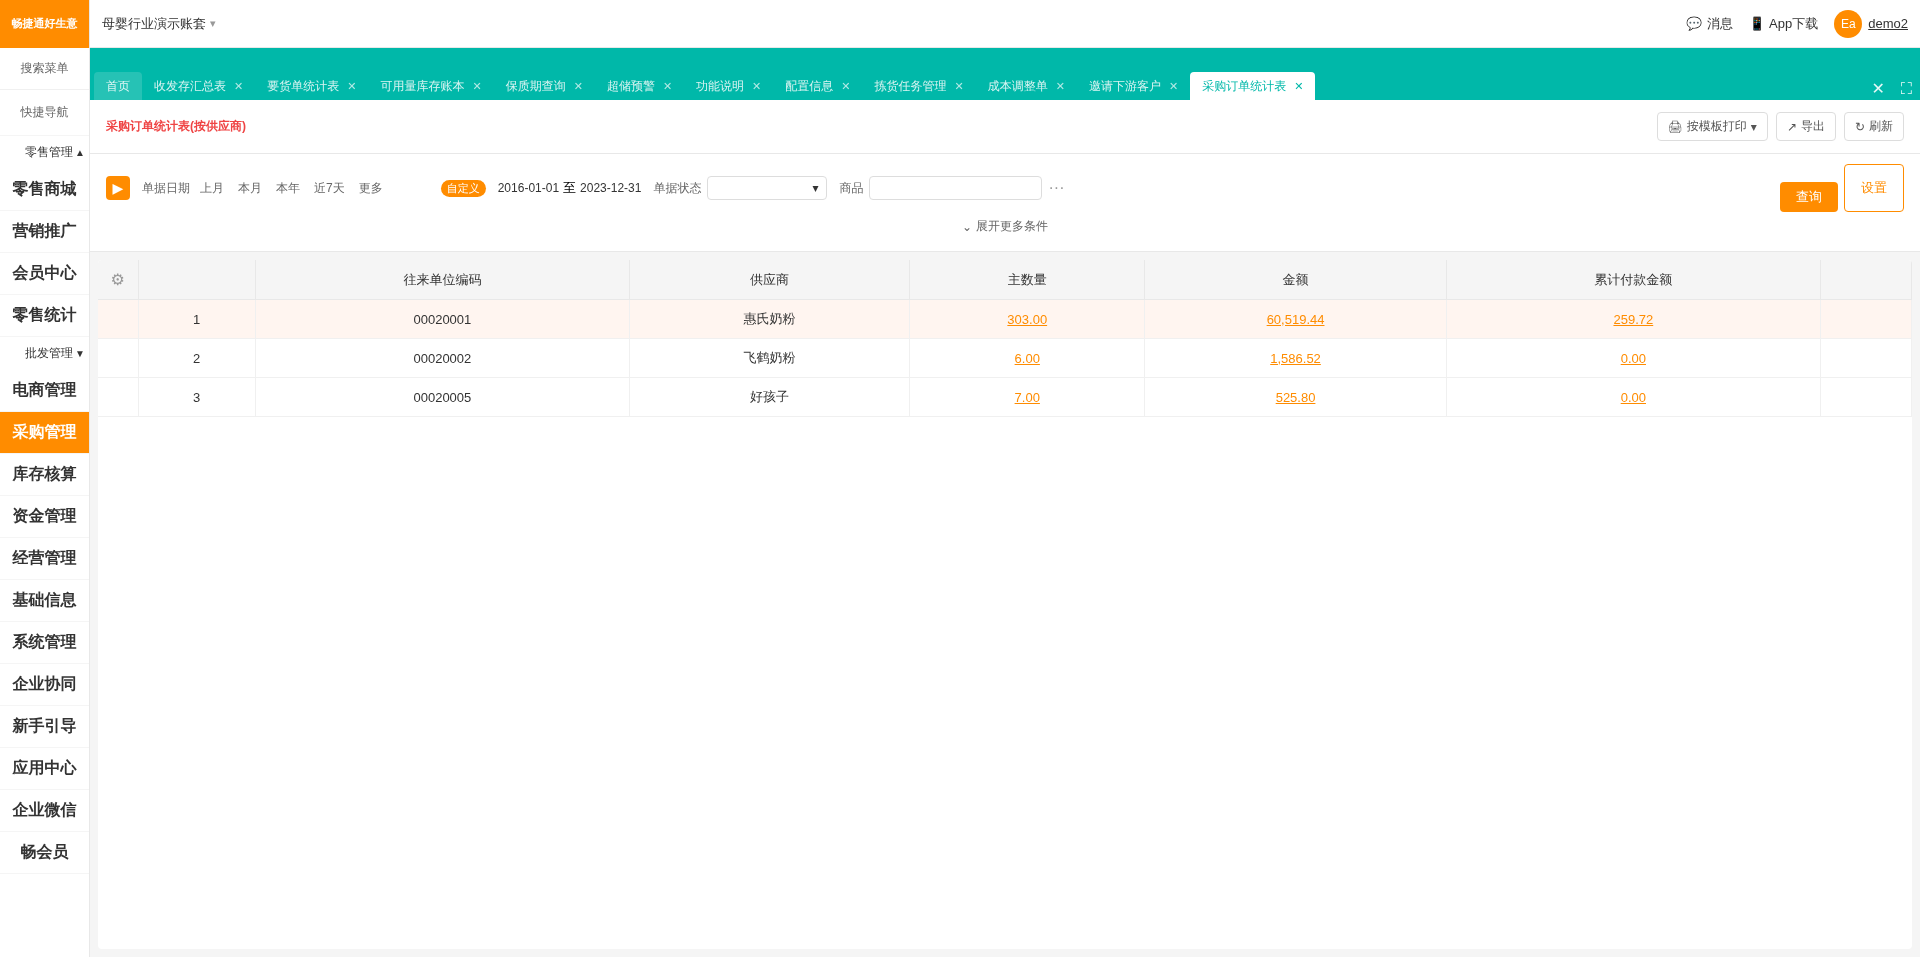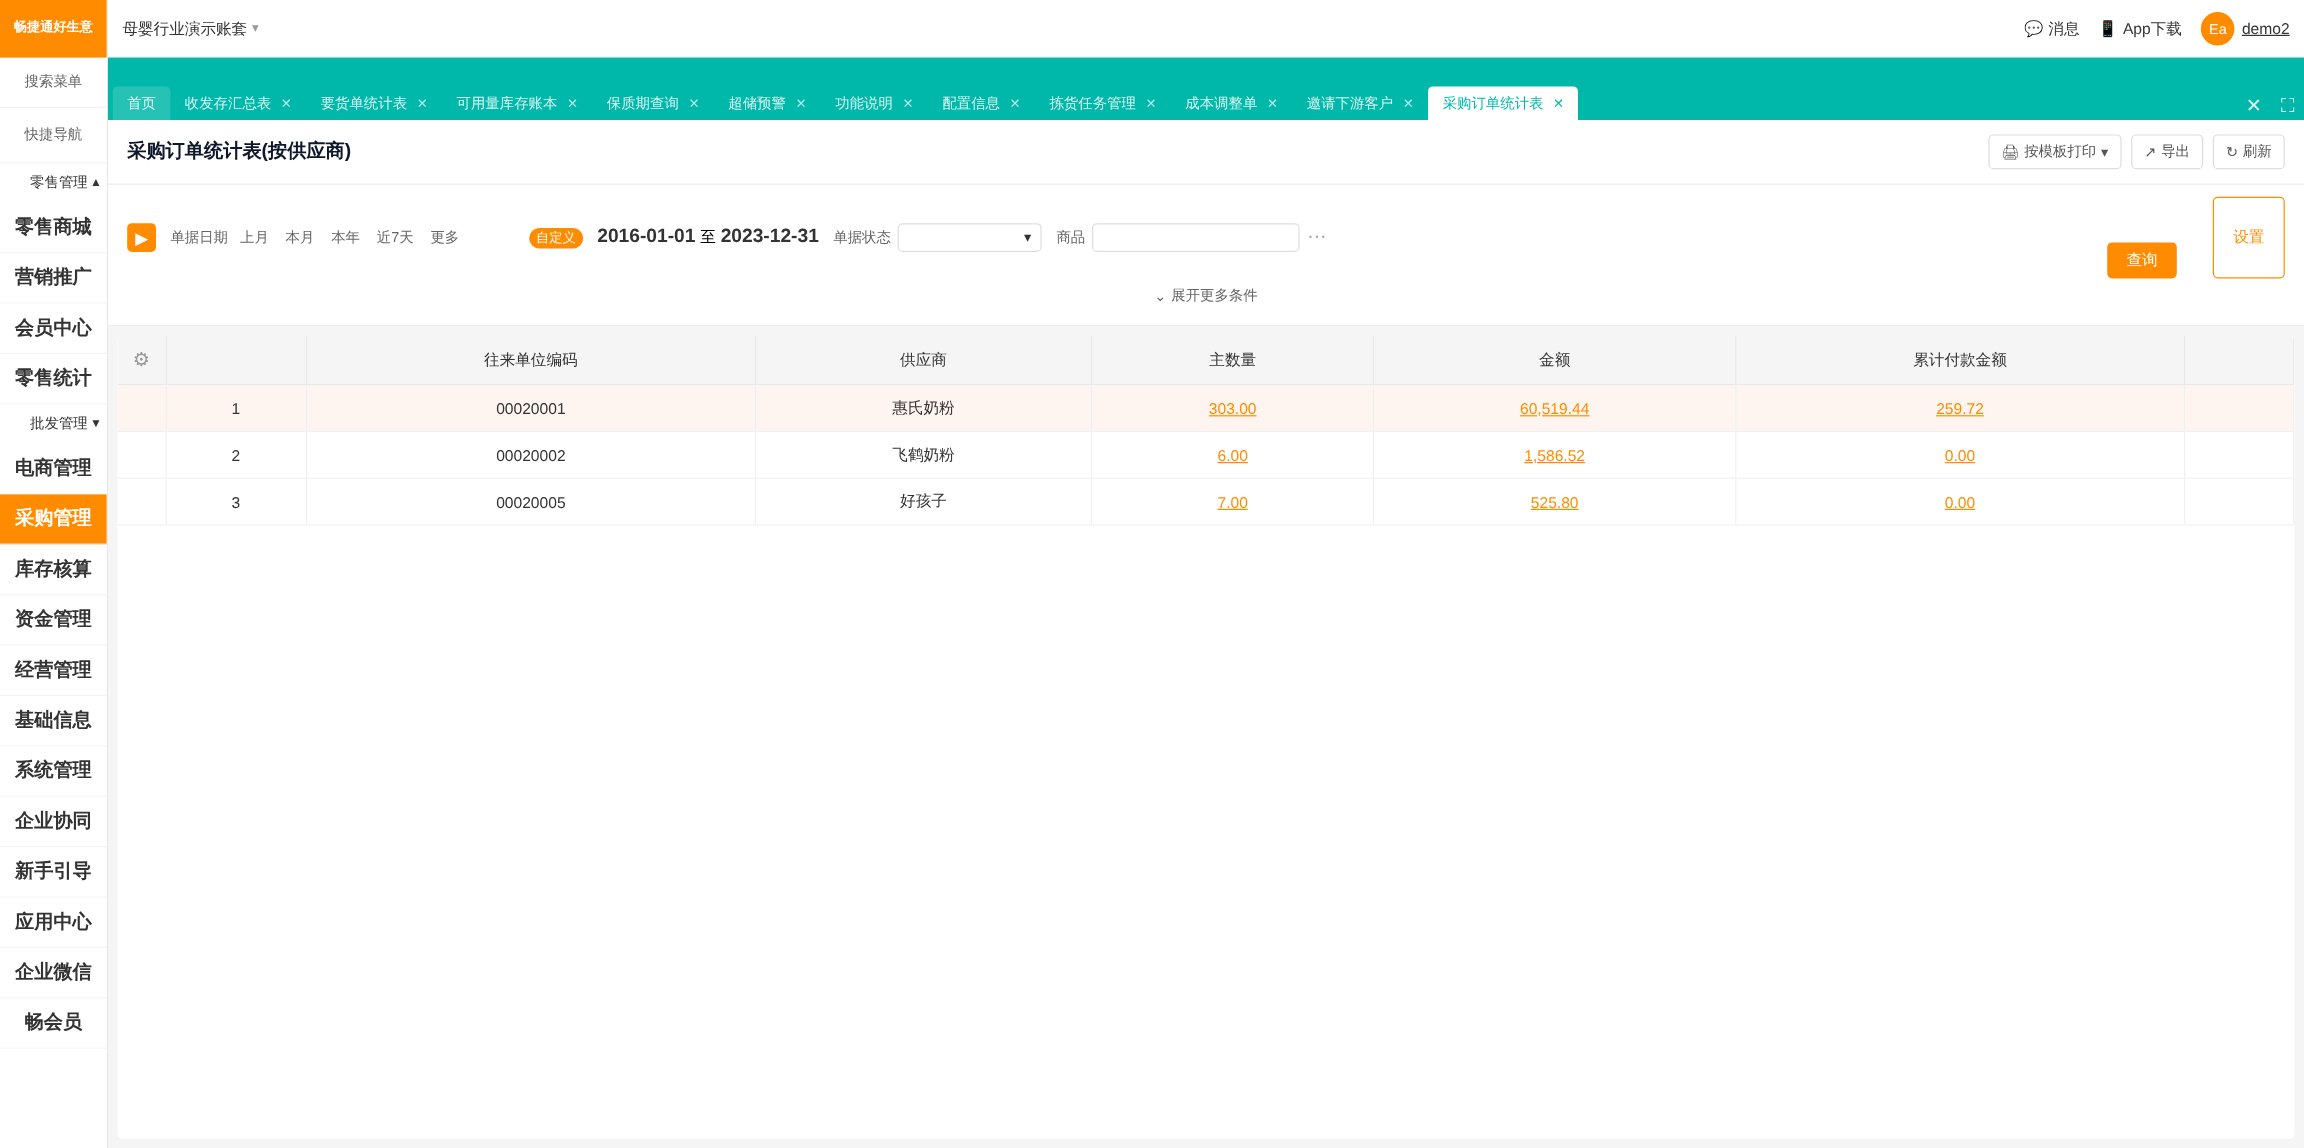--- a/index.html
+++ b/index.html
@@ -43,41 +43,41 @@
     .tab .tab-close { color: rgba(255,255,255,0.7); font-size: 11px; margin-left: 2px; }
     .tab.active .tab-close { color: #00b8a9; }
     .tabbar-controls { margin-left: auto; display: flex; align-items: center; gap: 8px; flex-shrink: 0; }
     .tabbar-btn { color: rgba(255,255,255,0.9); font-size: 16px; cursor: pointer; padding: 2px 4px; }
 
     
     .page-content { flex: 1; background: #f5f5f5; overflow: hidden; display: flex; flex-direction: column; }
 
     
     .page-header { background: #fff; padding: 12px 16px 0; display: flex; align-items: center; justify-content: space-between; border-bottom: 1px solid #e8e8e8; }
-    .page-title { font-size: 16px; font-weight: bold; color: #0f172a; padding-bottom: 12px; }
+    .page-title { font-size: 12px; font-weight: bold; color: #ef4444; padding-bottom: 12px; }
     .page-header-actions { display: flex; align-items: center; gap: 8px; padding-bottom: 12px; }
     .btn-print { display: flex; align-items: center; gap: 4px; padding: 5px 10px; border: 1px solid #ddd; border-radius: 4px; background: #fff; font-size: 12px; color: #555; cursor: pointer; }
     .btn-export { display: flex; align-items: center; gap: 4px; padding: 5px 10px; border: 1px solid #ddd; border-radius: 4px; background: #fff; font-size: 12px; color: #555; cursor: pointer; }
     .btn-refresh { display: flex; align-items: center; gap: 4px; padding: 5px 10px; border: 1px solid #ddd; border-radius: 4px; background: #fff; font-size: 12px; color: #555; cursor: pointer; }
 
     
     .filter-area { background: #fff; padding: 10px 16px; border-bottom: 1px solid #e8e8e8; }
     .filter-row { display: flex; align-items: center; gap: 12px; flex-wrap: wrap; }
     .filter-group { display: flex; align-items: center; gap: 6px; }
     .filter-label { font-size: 12px; color: #666; white-space: nowrap; }
     .filter-date-range { display: flex; align-items: center; gap: 4px; }
     .filter-shortcut { font-size: 12px; color: #666; cursor: pointer; padding: 2px 4px; }
     .filter-custom-tag { background: #ff8c00; color: #fff; font-size: 11px; padding: 1px 6px; border-radius: 10px; margin-left: 48px; }
-    .filter-date-display { font-size: 16px; color: #333; font-weight: bold; }
+    .filter-date-display { font-size: 12px; color: #333; }
     .filter-select { display: flex; align-items: center; gap: 4px; border: 1px solid #ddd; border-radius: 4px; padding: 4px 8px; font-size: 12px; color: #333; background: #fff; min-width: 120px; cursor: pointer; }
     .filter-input { border: 1px solid #ddd; border-radius: 4px; padding: 4px 8px; font-size: 12px; color: #333; background: #fff; min-width: 160px; }
     .filter-expand { display: flex; align-items: center; justify-content: center; padding: 6px; }
     .expand-btn { display: flex; align-items: center; gap: 4px; font-size: 12px; color: #666; cursor: pointer; }
     .btn-query { background: #ff8c00; color: #fff; border: none; border-radius: 4px; padding: 6px 16px; font-size: 13px; cursor: pointer; }
-    .btn-settings { background: #fff; color: #ff8c00; border: 1px solid #ff8c00; border-radius: 4px; padding: 24px 16px; font-size: 13px; cursor: pointer; margin-left: 24px; }
+    .btn-settings { background: #fff; color: #ff8c00; border: 1px solid #ff8c00; border-radius: 4px; padding: 14px 16px; font-size: 13px; cursor: pointer; }
     .filter-toggle { width: 24px; height: 24px; background: #ff8c00; border-radius: 4px; display: flex; align-items: center; justify-content: center; color: #fff; cursor: pointer; font-size: 14px; flex-shrink: 0; }
     .filter-actions-right { margin-left: auto; display: flex; flex-direction: row; gap: 6px; align-items: flex-end; }
 
     
     .table-area { flex: 1; background: #fff; margin: 8px; border-radius: 4px; overflow: hidden; display: flex; flex-direction: column; }
     .data-table { width: 100%; border-collapse: collapse; }
     .data-table thead tr { background: #f5f5f5; border-bottom: 1px solid #e8e8e8; }
     .data-table thead th { padding: 10px 12px; text-align: center; font-size: 13px; color: #333; font-weight: normal; border-right: 1px solid #e8e8e8; }
     .data-table thead th:first-child { width: 40px; }
     .data-table tbody tr { border-bottom: 1px solid #f0f0f0; }

